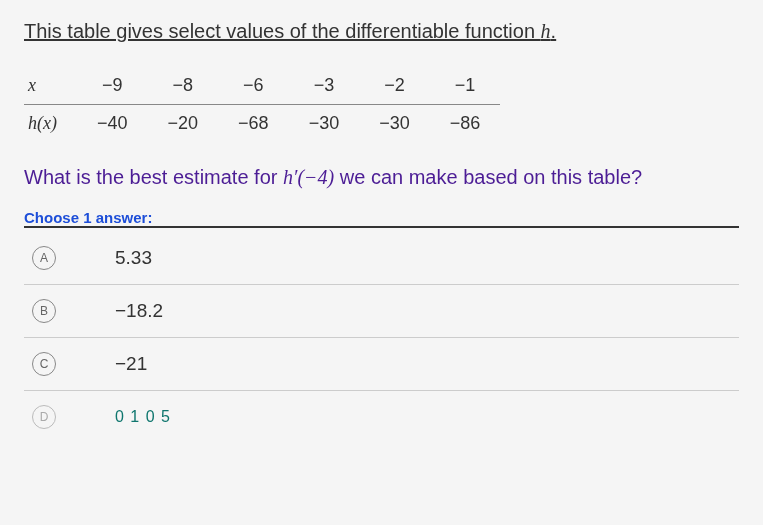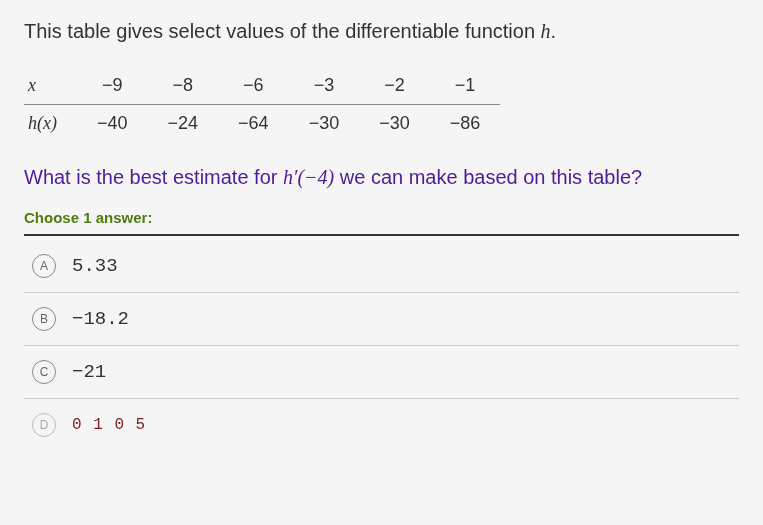--- a/index.html
+++ b/index.html
@@ -9,20 +9,21 @@
       font-family: -apple-system, BlinkMacSystemFont, "Segoe UI", Arial, sans-serif;
       background: #f5f5f5;
       padding: 20px 24px;
       color: #222;
       overflow: hidden;
     }
     .intro {
       font-size: 20px;
       color: #333;
       margin-bottom: 24px;
+      text-decoration: underline;
     }
     .intro .fn { font-style: italic; font-family: 'Times New Roman', serif; }
     table.data {
       border-collapse: collapse;
       margin-bottom: 24px;
       font-size: 18px;
     }
     table.data td {
       padding: 8px 20px;
       text-align: center;
@@ -39,22 +40,21 @@
     }
     .q2 {
       font-size: 20px;
       color: #4c1d95;
       margin-bottom: 20px;
     }
     .q2 .math { font-style: italic; font-family: 'Times New Roman', serif; }
     .choose {
       font-size: 15px;
       font-weight: 600;
-      color: #4d7c0f;
-      padding-bottom: 8px;
+      color: #1d4ed8;
       border-bottom: 2px solid #333;
       margin-bottom: 4px;
     }
     .choice {
       display: flex;
       align-items: center;
       gap: 16px;
       padding: 14px 8px;
       border-bottom: 1px solid #ccc;
     }
@@ -64,29 +64,29 @@
       height: 24px;
       border: 1.5px solid #888;
       border-radius: 50%;
       display: flex;
       align-items: center;
       justify-content: center;
       font-size: 12px;
       color: #666;
       flex-shrink: 0;
     }
-    .ans { font-size: 19px; color: #333; font-family: Liberation Mono, monospace; }
+    .ans { font-size: 19px; color: #333; font-family: Liberation Sans, sans-serif; margin-left: 43px; }
     .partial {
       display: flex;
       align-items: center;
       gap: 16px;
       padding: 14px 8px;
     }
     .partial .letter { border-color: #bbb; color:#aaa; }
-    .partial .ans { color:#7f1d1d; font-size: 16px; letter-spacing: 1px;}
+    .partial .ans { color:#0f766e; font-size: 16px; letter-spacing: 1px;}
   </style>
 </head>
 <body>
 
 <p class="intro">
   <span>This table gives select values of the differentiable function </span><span class="fn">h</span><span>.</span>
 </p>
 
 <table class="data">
   <tbody>
@@ -95,22 +95,22 @@
     <td>−9</td>
     <td>−8</td>
     <td>−6</td>
     <td>−3</td>
     <td>−2</td>
     <td>−1</td>
   </tr>
   <tr>
     <td>h(x)</td>
     <td>−40</td>
-    <td>−24</td>
-    <td>−64</td>
+    <td>−20</td>
+    <td>−68</td>
     <td>−30</td>
     <td>−30</td>
     <td>−86</td>
   </tr>
 </tbody>
   </table>
 
 <p class="q2">
   <span>What is the best estimate for </span><span class="math">h′(−4)</span><span> we can make based on this table?</span>
 </p>

